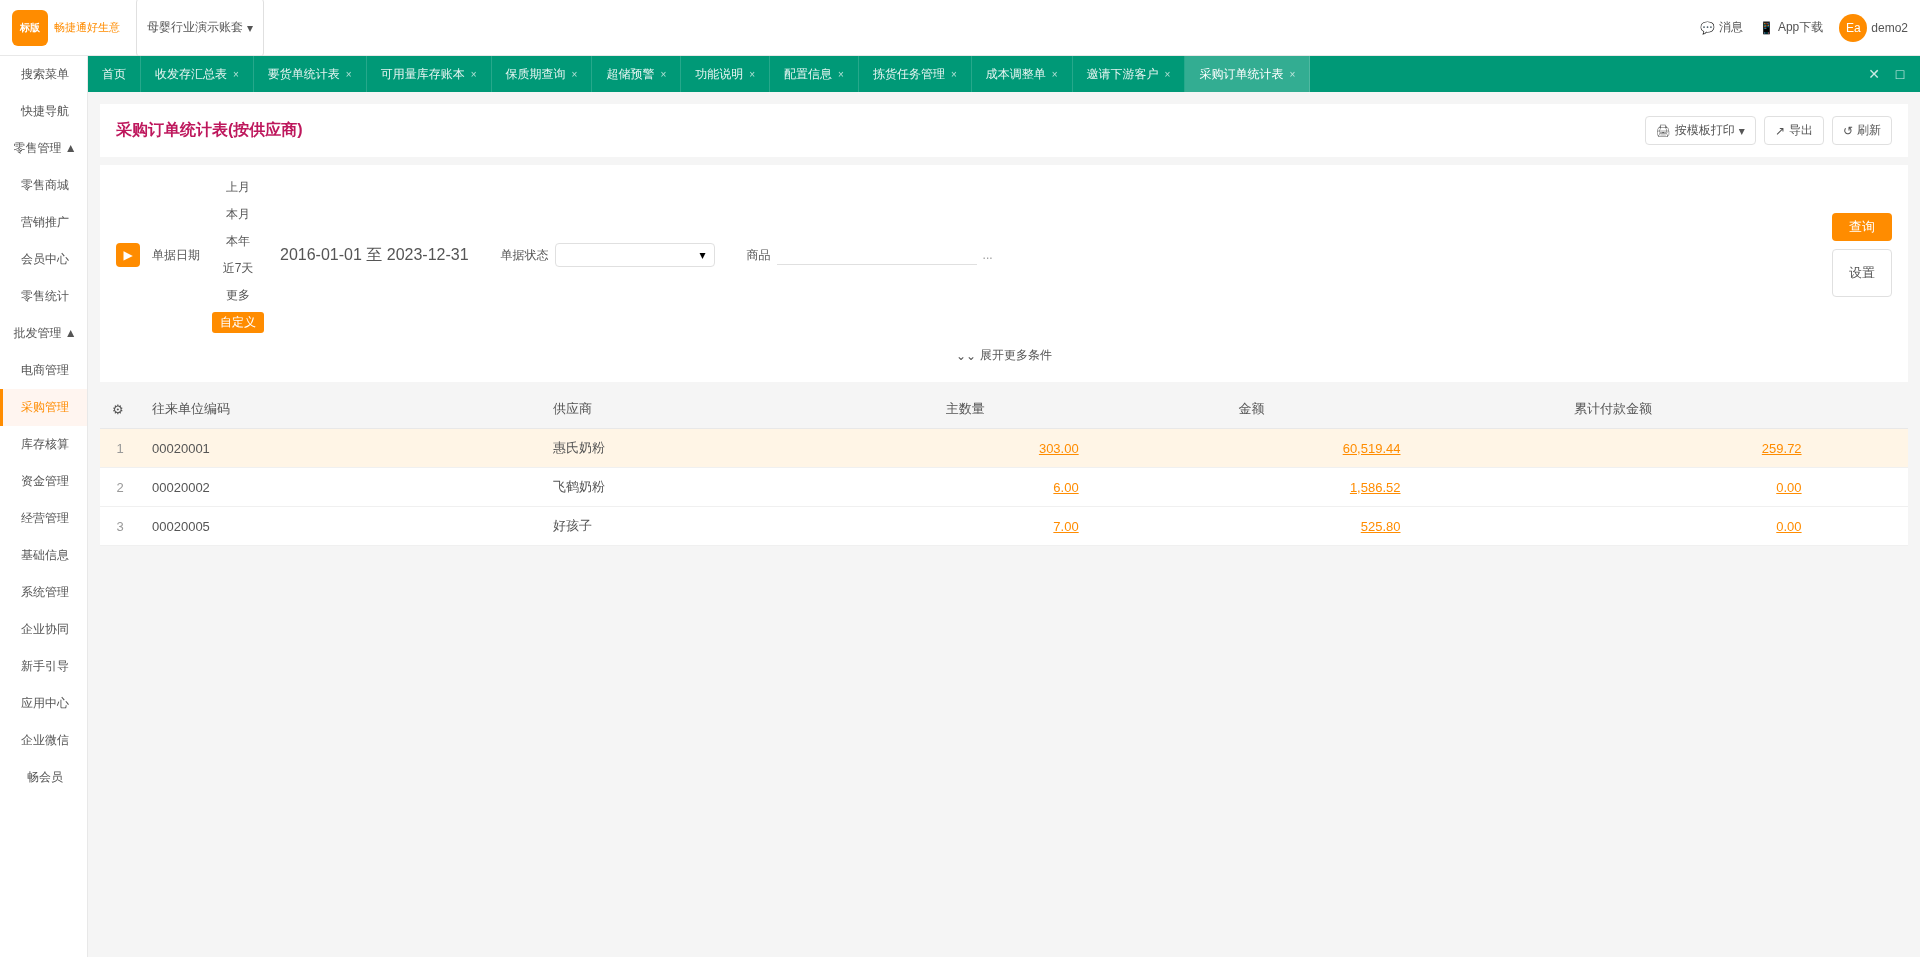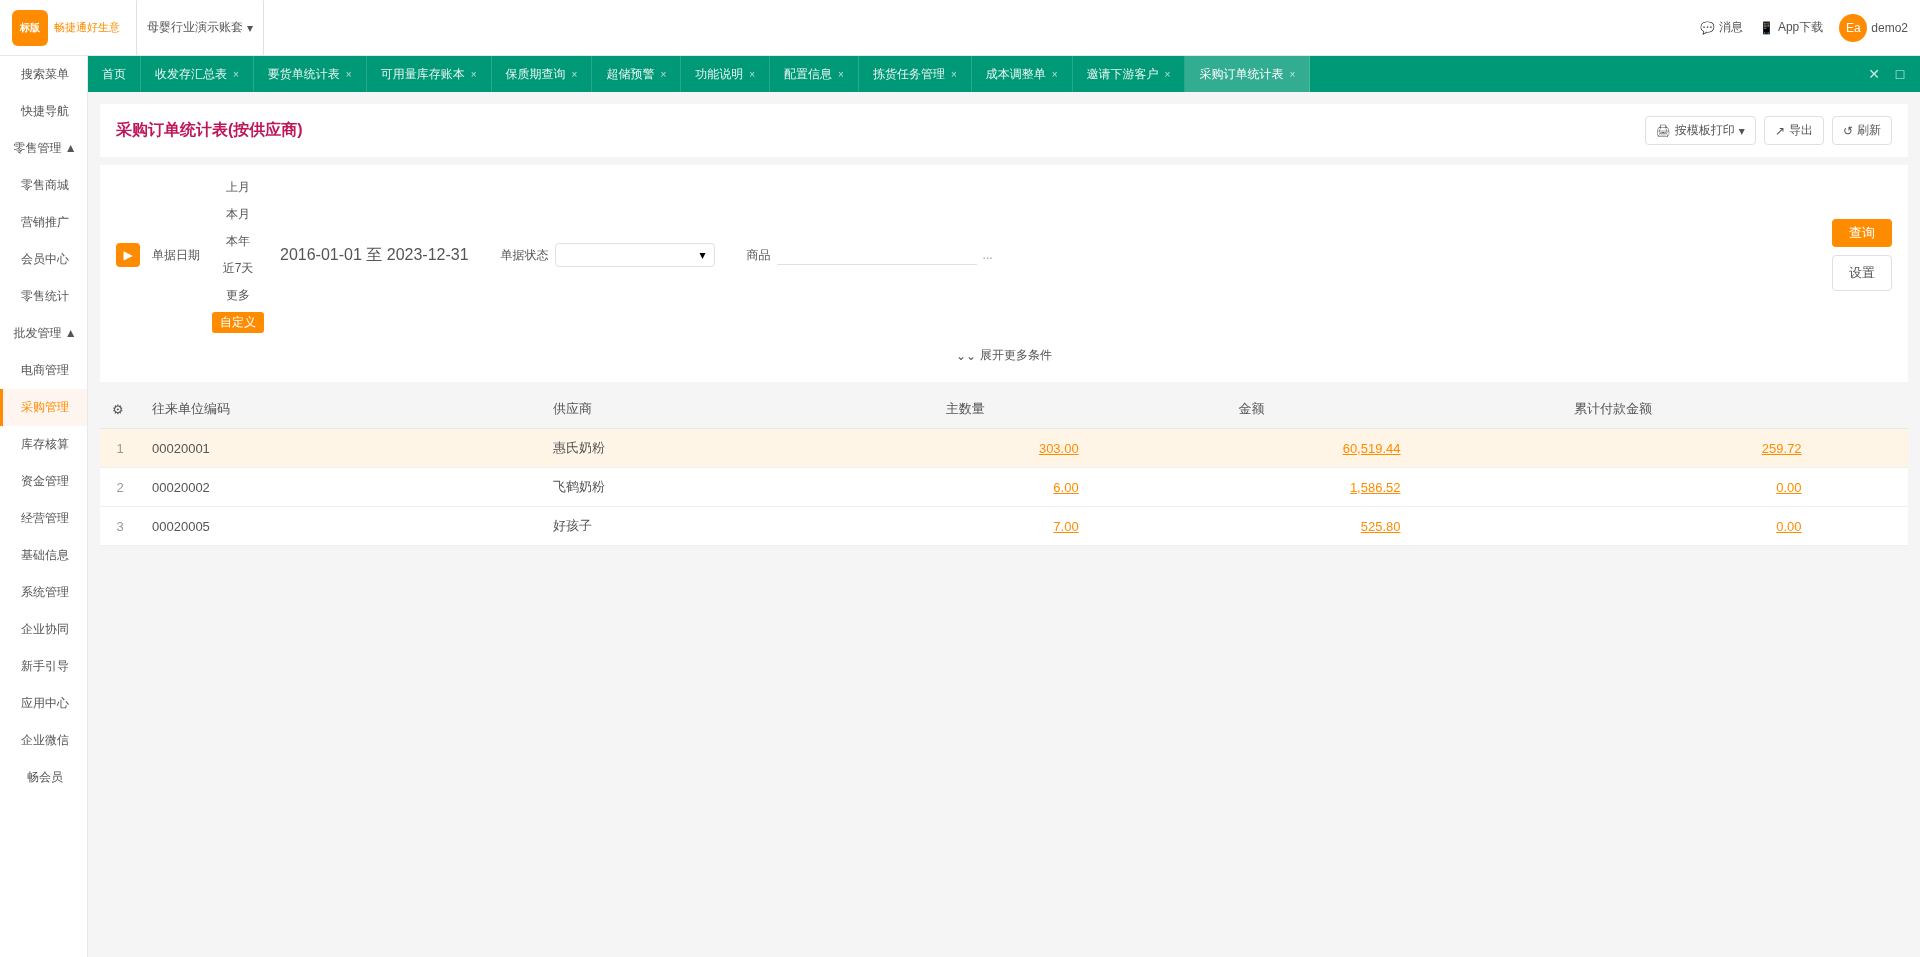--- a/index.html
+++ b/index.html
@@ -47,21 +47,21 @@
     .date-custom { padding: 2px 8px; font-size: 12px; color: #fff; background: #ff8c00; border-radius: 3px; cursor: pointer; }
     .date-range { font-size: 16px; color: #555; margin-left: 4px; }
     .filter-select { display: flex; align-items: center; gap: 6px; }
     .filter-select-label { font-size: 12px; color: #555; }
     .select-input { padding: 4px 8px; border: 1px solid #e0e0e0; border-radius: 4px; font-size: 12px; min-width: 160px; display: flex; align-items: center; justify-content: space-between; cursor: pointer; background: #fff; }
     .filter-goods { display: flex; align-items: center; gap: 6px; }
     .goods-label { font-size: 12px; color: #555; }
     .goods-input { border: none; border-bottom: 1px solid #e0e0e0; padding: 2px 8px; font-size: 12px; min-width: 200px; outline: none; }
     .goods-more { font-size: 12px; color: #999; cursor: pointer; }
     .btn-query { padding: 5px 16px; background: #ff8c00; color: white; border: none; border-radius: 4px; cursor: pointer; font-size: 13px; }
-    .btn-settings { padding: 8px 16px; background: #fff; color: #555; border: 1px solid #e0e0e0; border-radius: 4px; cursor: pointer; font-size: 13px; margin-top: 4px; width: 100%; }
+    .btn-settings { padding: 14px 16px; background: #fff; color: #555; border: 1px solid #e0e0e0; border-radius: 4px; cursor: pointer; font-size: 13px; margin-top: 4px; width: 100%; }
     .expand-more { display: flex; align-items: center; justify-content: center; gap: 4px; padding: 6px; cursor: pointer; font-size: 12px; color: #555; }
 
     
     .query-btn-area { display: flex; flex-direction: column; gap: 4px; margin-left: auto; }
 
     
     .table-container { background: #fff; }
     .data-table { width: 100%; border-collapse: collapse; }
     .data-table th { background: #f5f5f5; padding: 10px 12px; text-align: left; font-size: 13px; color: #555; font-weight: normal; border-bottom: 1px solid #e8e8e8; }
     .data-table th.center { text-align: center; }

